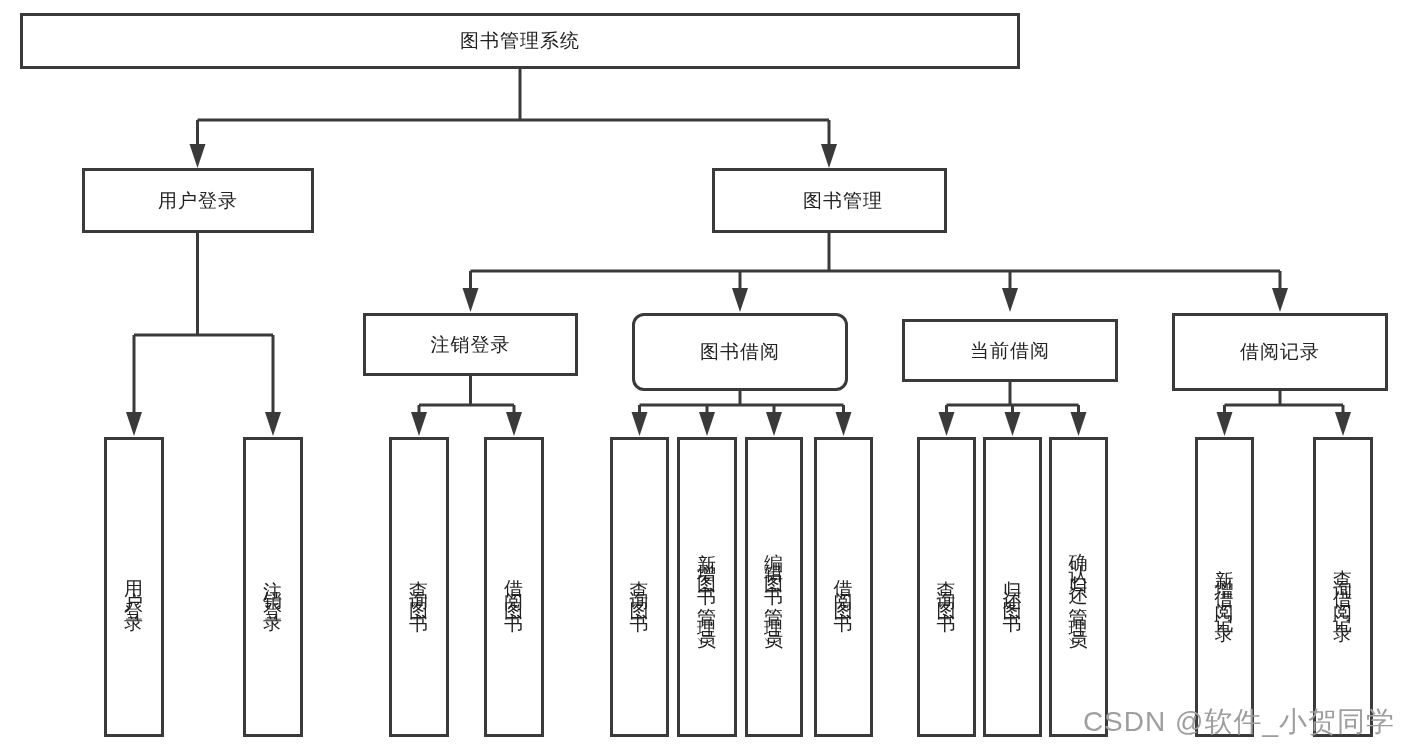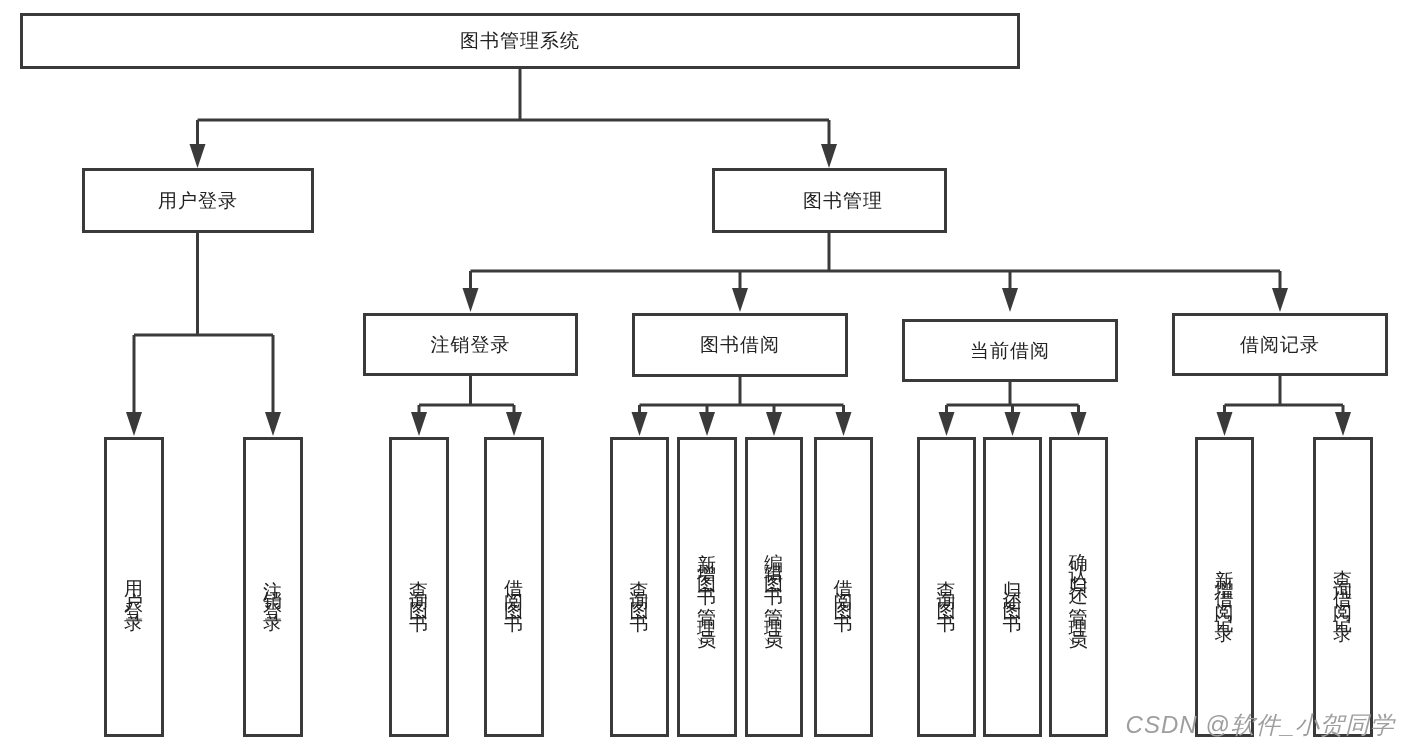--- a/index.html
+++ b/index.html
@@ -37,26 +37,25 @@
     text-orientation: mixed;
     font-size: 19px;
     letter-spacing: 11px;
     line-height: 1;
     color: #222222;
   }
   .watermark {
     position: absolute;
     right: 10px;
     bottom: 6px;
-    font-size: 24px;
+    font-size: 28px;
     color: #9e9e9e;
     letter-spacing: 1px;
     z-index: 5;
     white-space: nowrap;
-    font-style: italic;
   }
   svg line { stroke: #3a3a3a; stroke-width: 3; }
   svg polygon { fill: #3a3a3a; }
 </style>
 </head>
 <body>
 
 <div class="canvas">
 
   <svg class="connector-layer" width="1405" height="747" viewBox="0 0 1405 747" xmlns="http://www.w3.org/2000/svg">
@@ -142,27 +141,27 @@
   <div class="node" style="left:82px; top:168px; width:232px; height:65px;">
     <span class="hlabel">用户登录</span>
   </div>
   <div class="node" style="left:712px; top:168px; width:235px; height:65px;padding-left:27px;">
     <span class="hlabel">图书管理</span>
   </div>
 
   <div class="node" style="left:363px; top:313px; width:215px; height:63px;">
     <span class="hlabel">注销登录</span>
   </div>
-  <div class="node" style="left:632px; top:313px; width:216px; height:64px;">
+  <div class="node" style="left:632px; top:313px; width:216px; height:78px;border-radius:12px;">
     <span class="hlabel">图书借阅</span>
   </div>
   <div class="node" style="left:902px; top:313px; width:216px; height:63px;margin-top:6px;">
     <span class="hlabel">当前借阅</span>
   </div>
-  <div class="node" style="left:1172px; top:313px; width:216px; height:63px;">
+  <div class="node" style="left:1172px; top:313px; width:216px; height:78px;">
     <span class="hlabel">借阅记录</span>
   </div>
 
   <div class="node vbox" style="left:104px; top:437px; width:60px; height:300px;">
     <span class="vtext">用户登录</span>
   </div>
   <div class="node vbox" style="left:243px; top:437px; width:60px; height:300px;">
     <span class="vtext">注销登录</span>
   </div>
 

